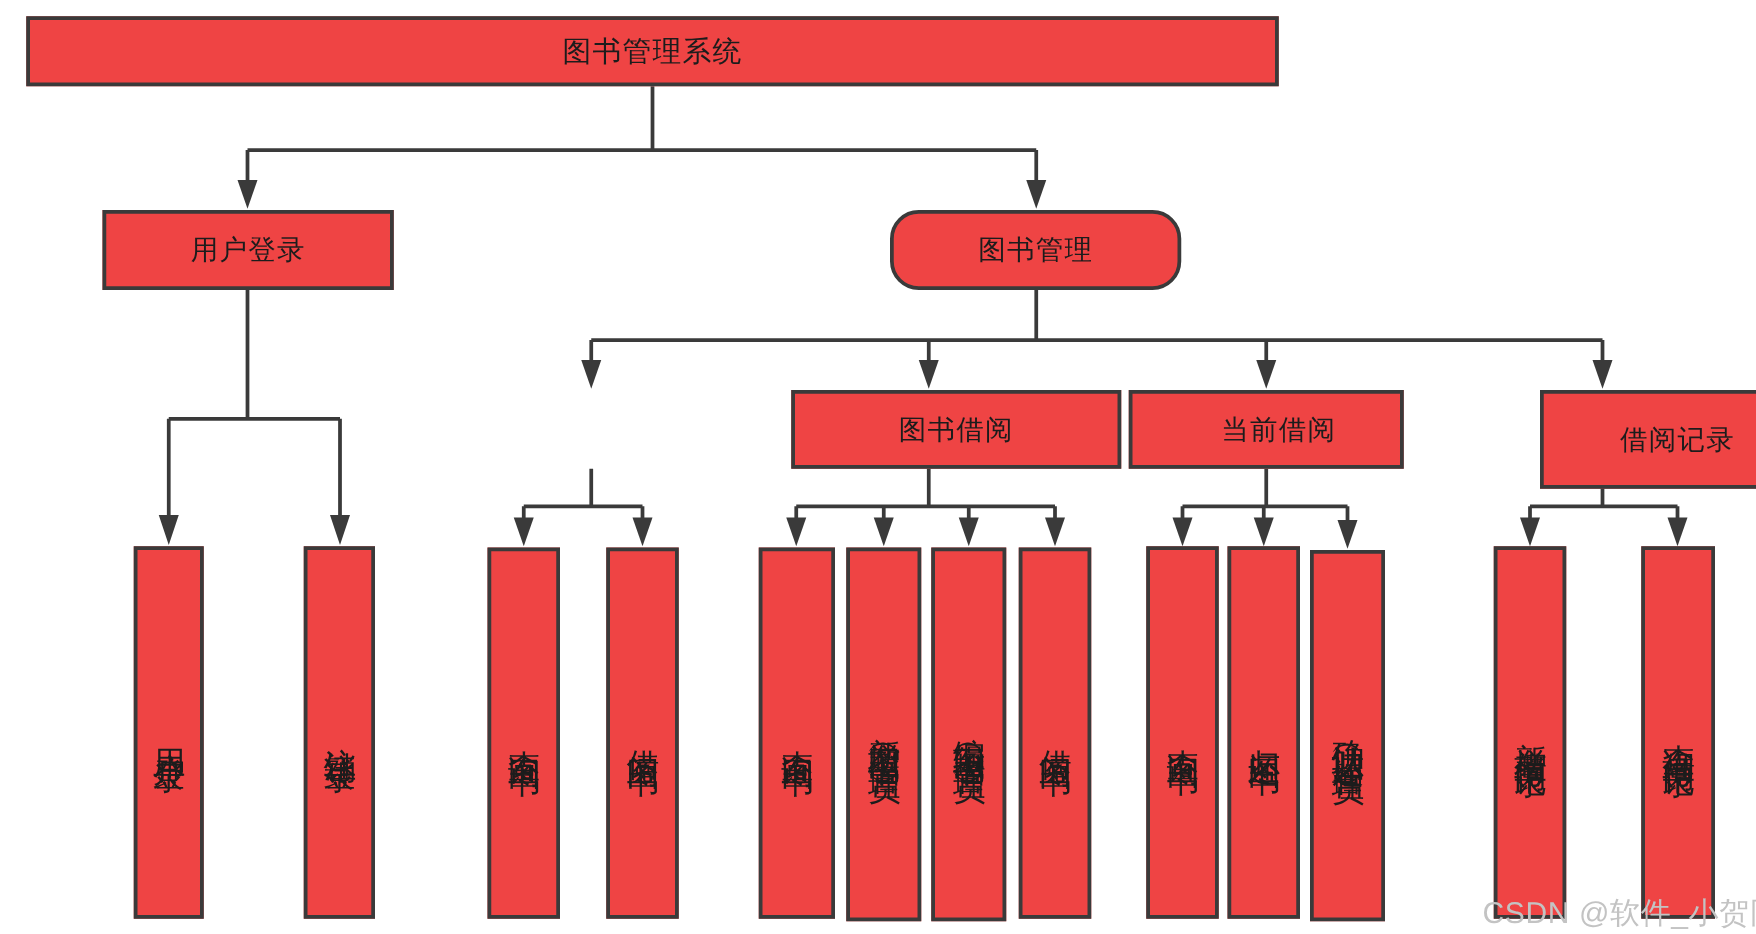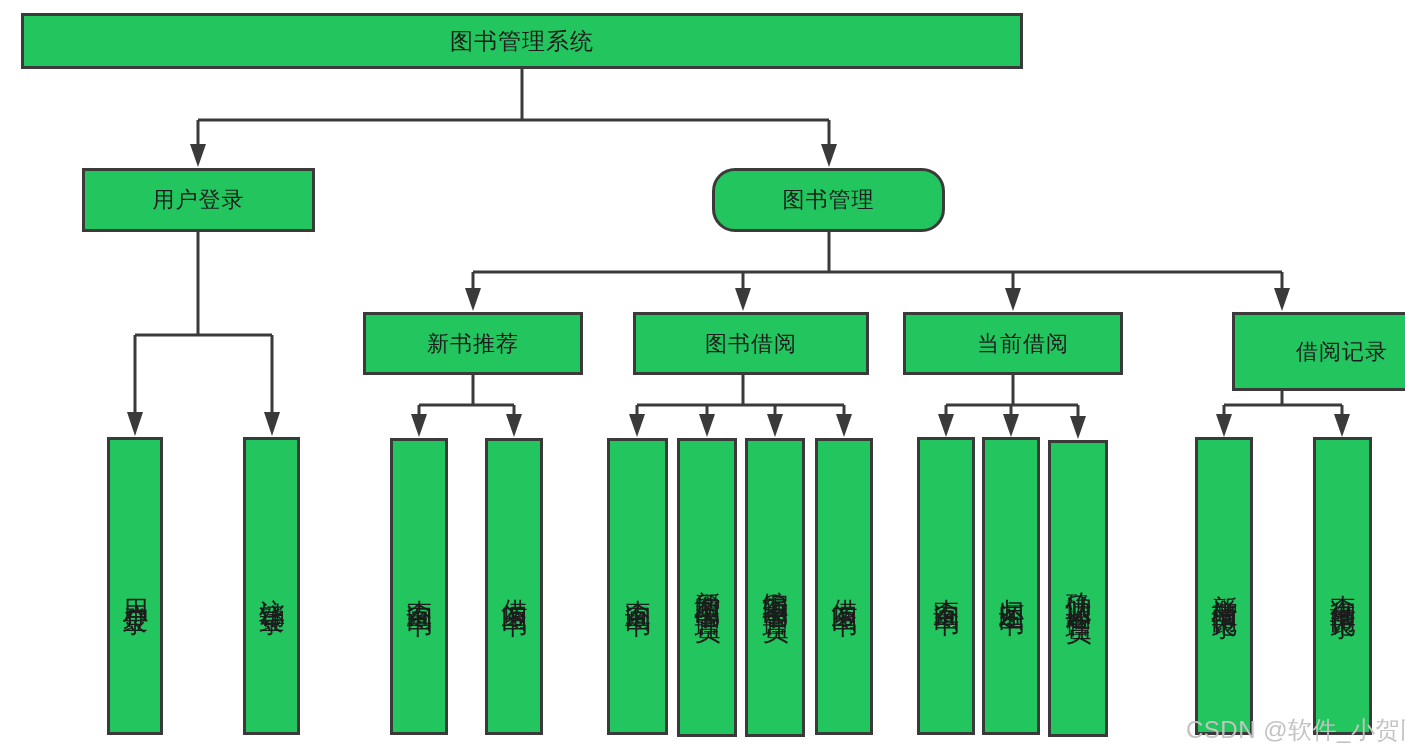--- a/index.html
+++ b/index.html
@@ -19,21 +19,21 @@
     position: absolute;
     left: 0; top: 0;
     width: 1405px;
     height: 747px;
     z-index: 1;
   }
   .node {
     position: absolute;
     box-sizing: border-box;
     border: 3px solid #3a3a3a;
-    background: #22c55e;
+    background: #ef4444;
     display: flex;
     z-index: 2;
   }
   .node .lbl {
     margin: auto;
     color: #1c1c1c;
     white-space: nowrap;
   }
   .node-h .lbl {
     font-size: 22px;
@@ -154,24 +154,21 @@
     <span class="lbl">图书管理系统</span>
   </div>
 
   <div class="node node-h" style="left:82px; top:168px; width:233px; height:64px;">
     <span class="lbl">用户登录</span>
   </div>
   <div class="node node-h" style="left:712px; top:168px; width:233px; height:64px;border-radius:23px;">
     <span class="lbl">图书管理</span>
   </div>
 
-  <div class="node node-h" style="left:363px; top:312px; width:220px; height:63px;">
-    <span class="lbl">新书推荐</span>
-  </div>
-  <div class="node node-h" style="left:633px; top:312px; width:236px; height:63px;">
+  <div class="node node-h" style="left:633px; top:312px; width:264px; height:63px;">
     <span class="lbl">图书借阅</span>
   </div>
   <div class="node node-h" style="left:903px; top:312px; width:220px; height:63px;padding-left:20px;">
     <span class="lbl">当前借阅</span>
   </div>
   <div class="node node-h" style="left:1232px; top:312px; width:220px; height:79px;">
     <span class="lbl">借阅记录</span>
   </div>
 
   <div class="node node-v" style="left:107px; top:437px; width:56px; height:298px;">

